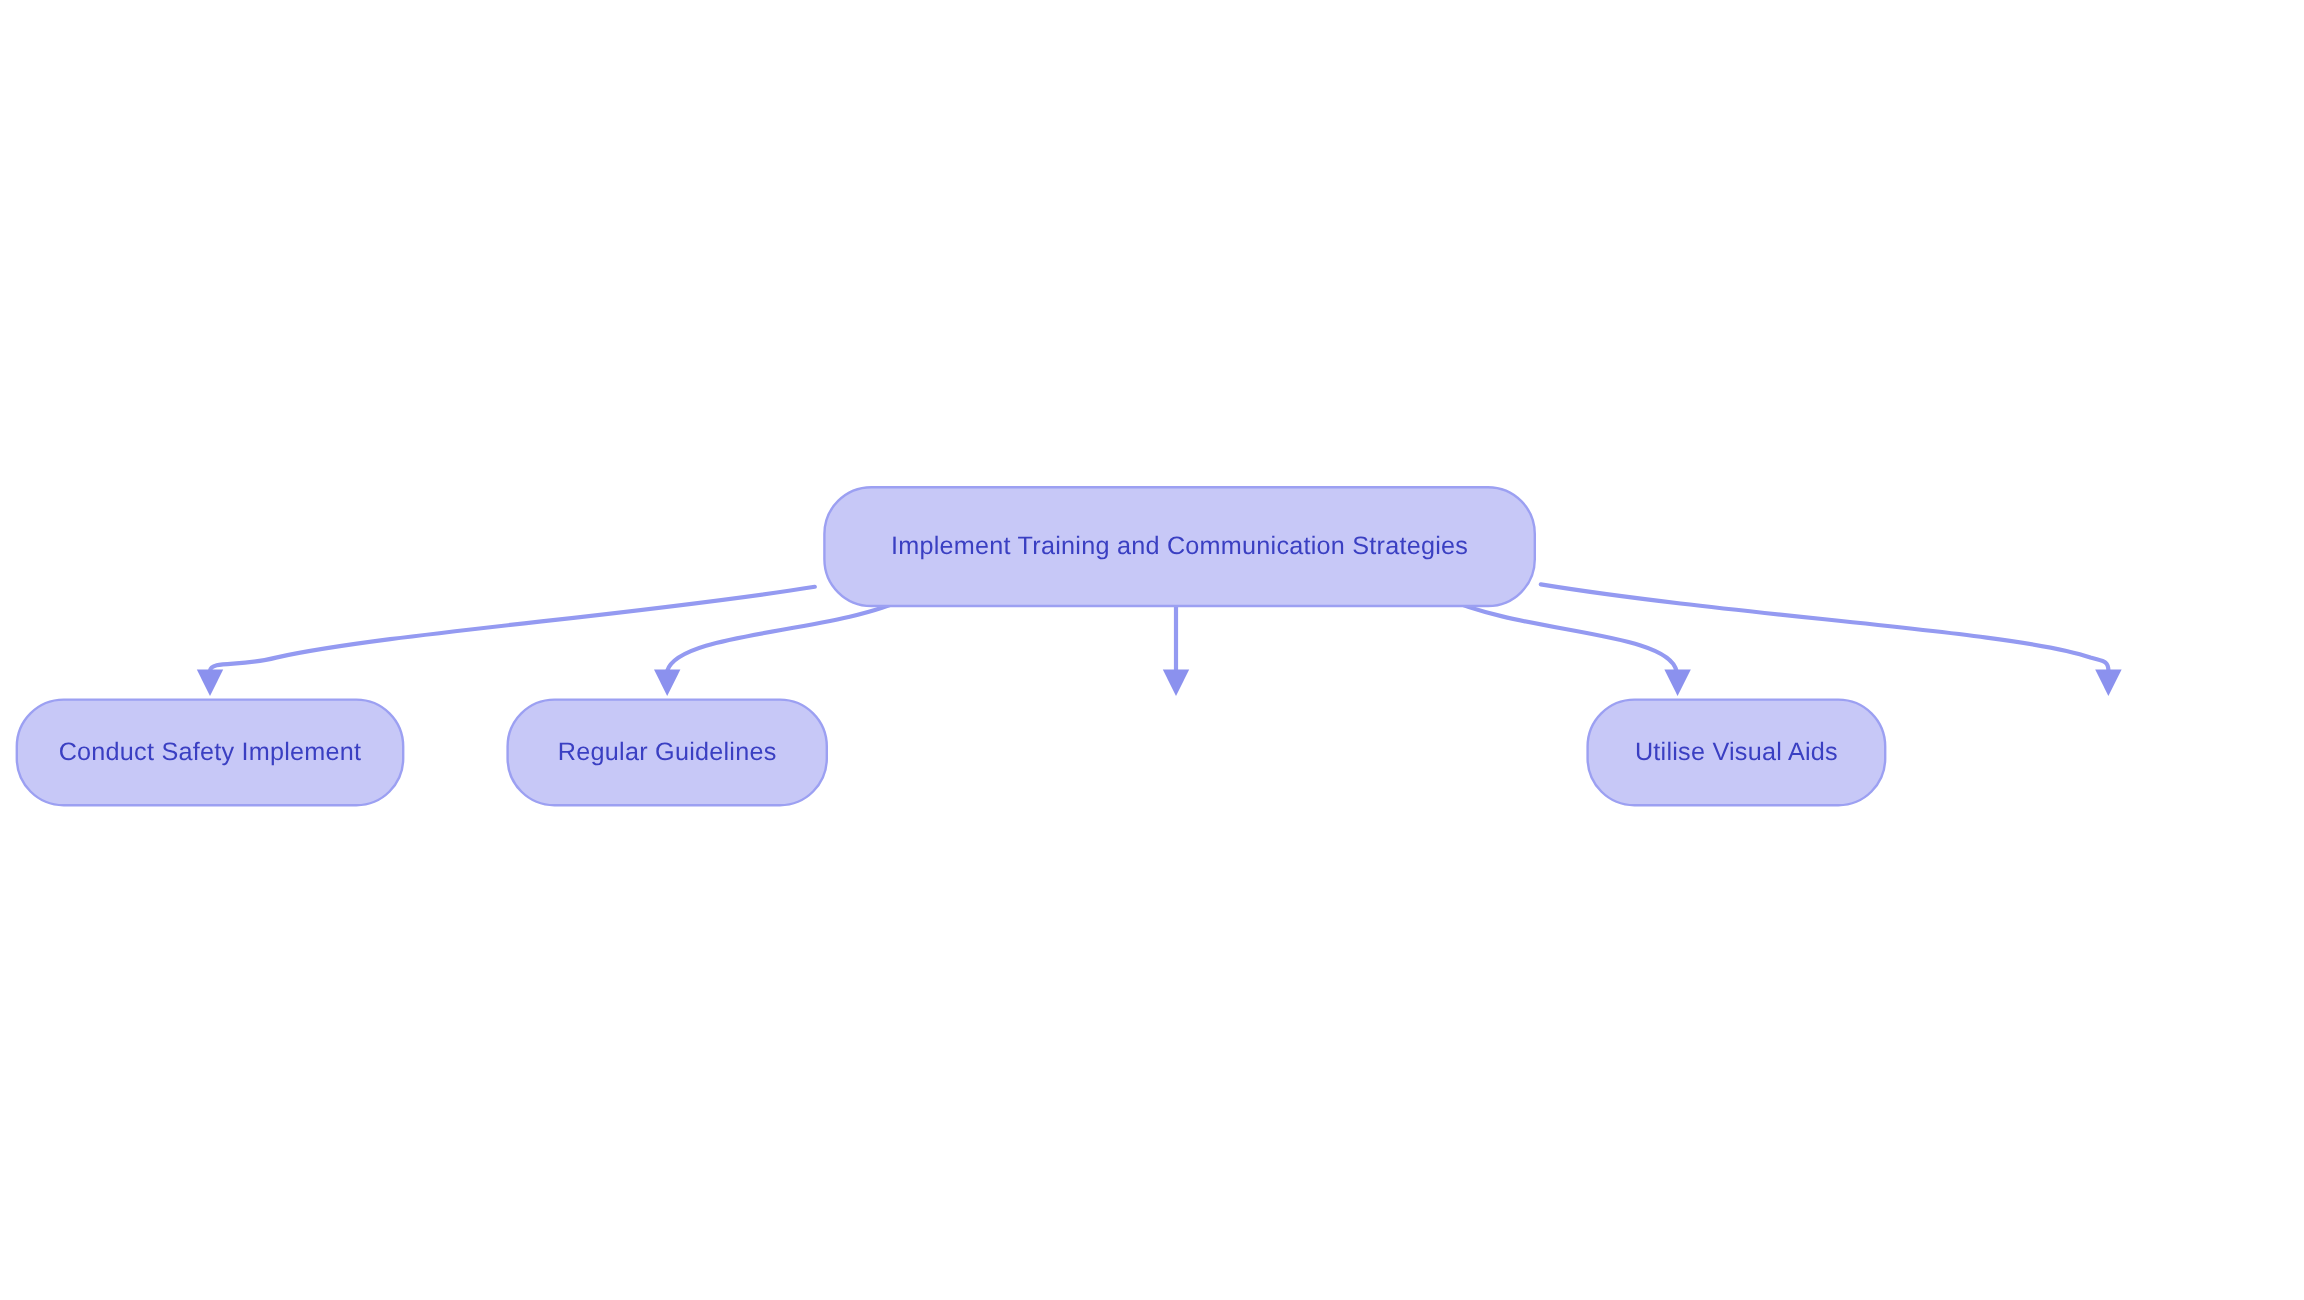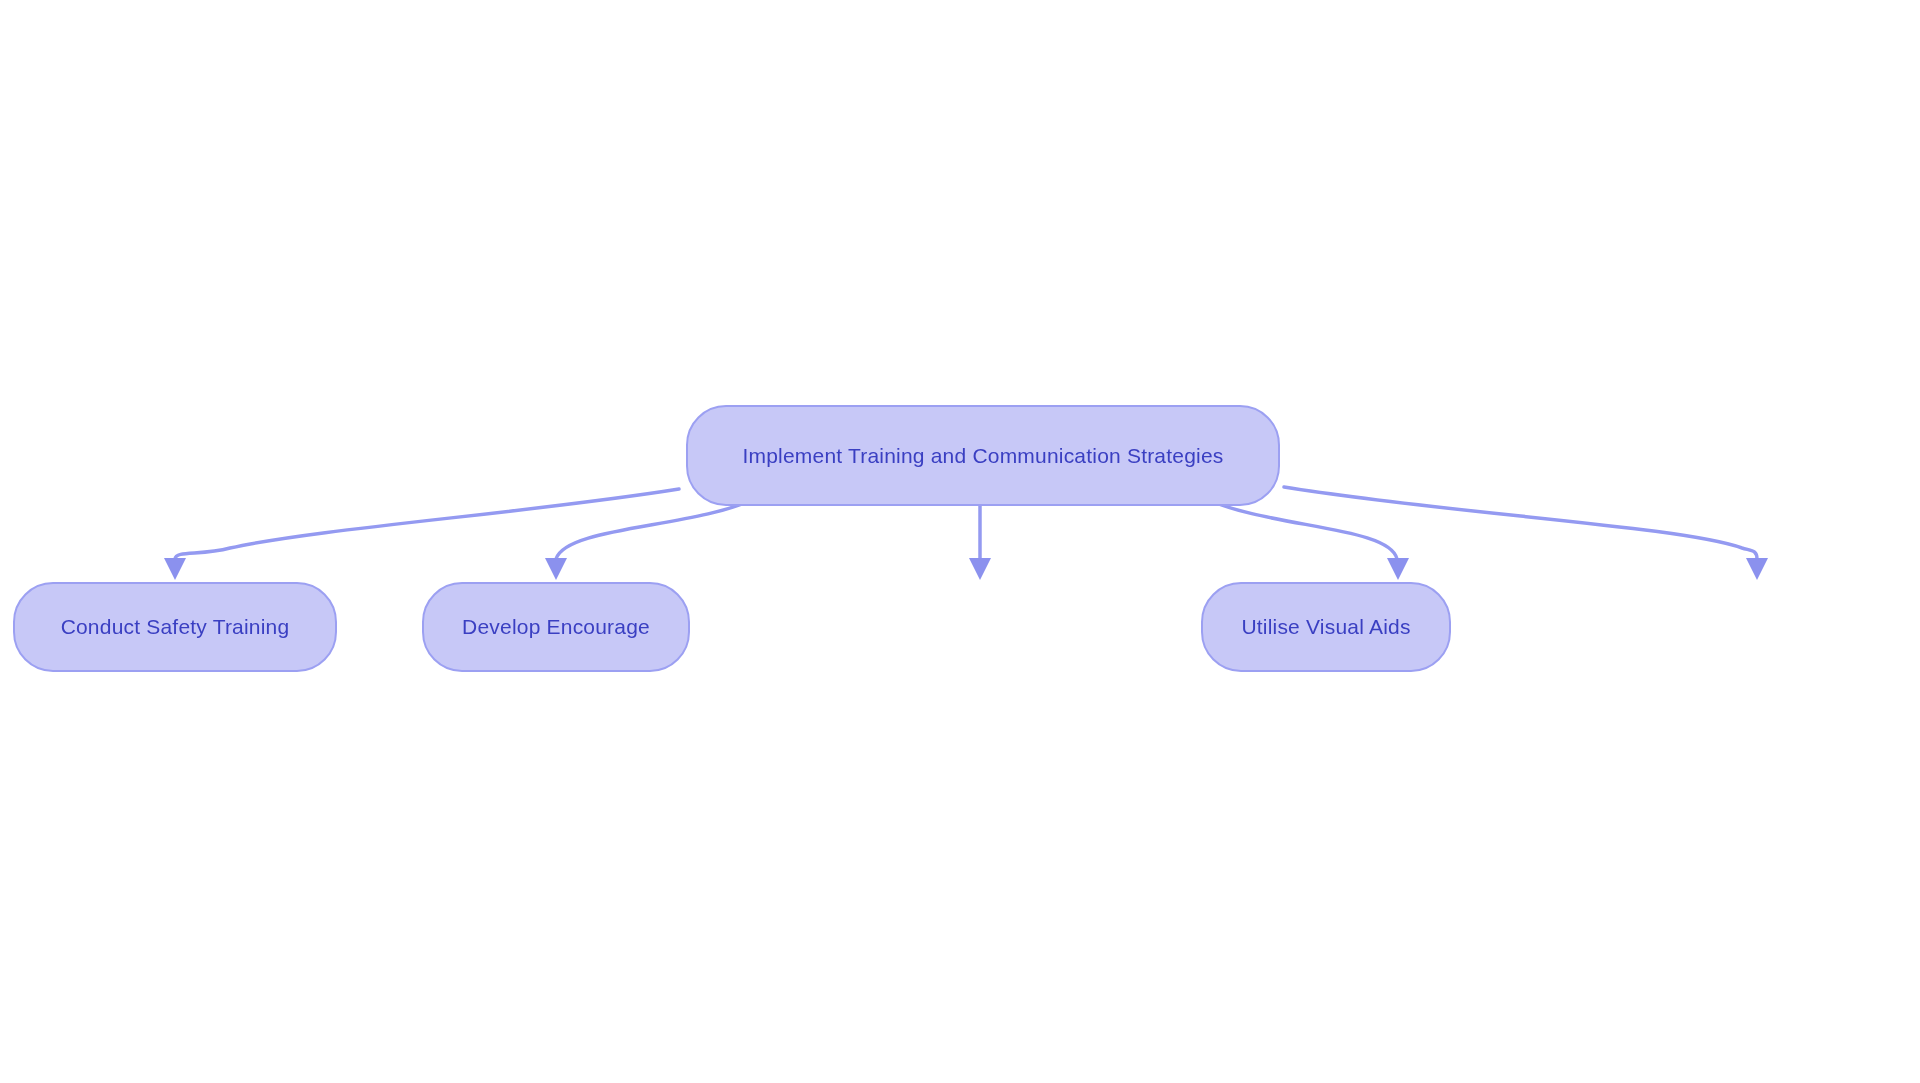--- a/index.html
+++ b/index.html
@@ -43,21 +43,21 @@
     color: var(--node-text);
     font-size: 21px;
     letter-spacing: 0.2px;
     text-align: center;
     white-space: nowrap;
   }
   .node-root   { left: 686px;  top: 405px; width: 594px; height: 101px; }
   .node-c1     { left: 13px;   top: 582px; width: 324px; height: 90px; }
   .node-c2     { left: 422px;  top: 582px; width: 268px; height: 90px; }
   .node-c3     { left: 770px;  top: 582px; width: 420px; height: 90px; }
-  .node-c4     { left: 1201px; top: 582px; width: 250px; height: 90px; }
+  .node-c4     { left: 1322px; top: 582px; width: 250px; height: 90px; }
   .node-c5     { left: 1605px; top: 582px; width: 305px; height: 90px; }
   .edge-path {
     fill: none;
     stroke: var(--edge);
     stroke-width: 3.5px;
     stroke-linecap: round;
   }
   .arrowhead {
     fill: var(--arrowhead);
     stroke: none;
@@ -80,25 +80,25 @@
     <polygon class="arrowhead" points="969,558 991,558 980,580"></polygon>
     <polygon class="arrowhead" points="1387,558 1409,558 1398,580"></polygon>
     <polygon class="arrowhead" points="1746,558 1768,558 1757,580"></polygon>
   </svg>
 
   <div class="node node-root">
     <span>Implement Training and Communication Strategies</span>
   </div>
 
   <div class="node node-c1">
-    <span>Conduct Safety Training</span>
+    <span>Conduct Safety Implement</span>
   </div>
 
   <div class="node node-c2">
-    <span>Develop Encourage</span>
+    <span>Regular Guidelines</span>
   </div>
 
 
   <div class="node node-c4">
     <span>Utilise Visual Aids</span>
   </div>
 
 
 </div>
 

